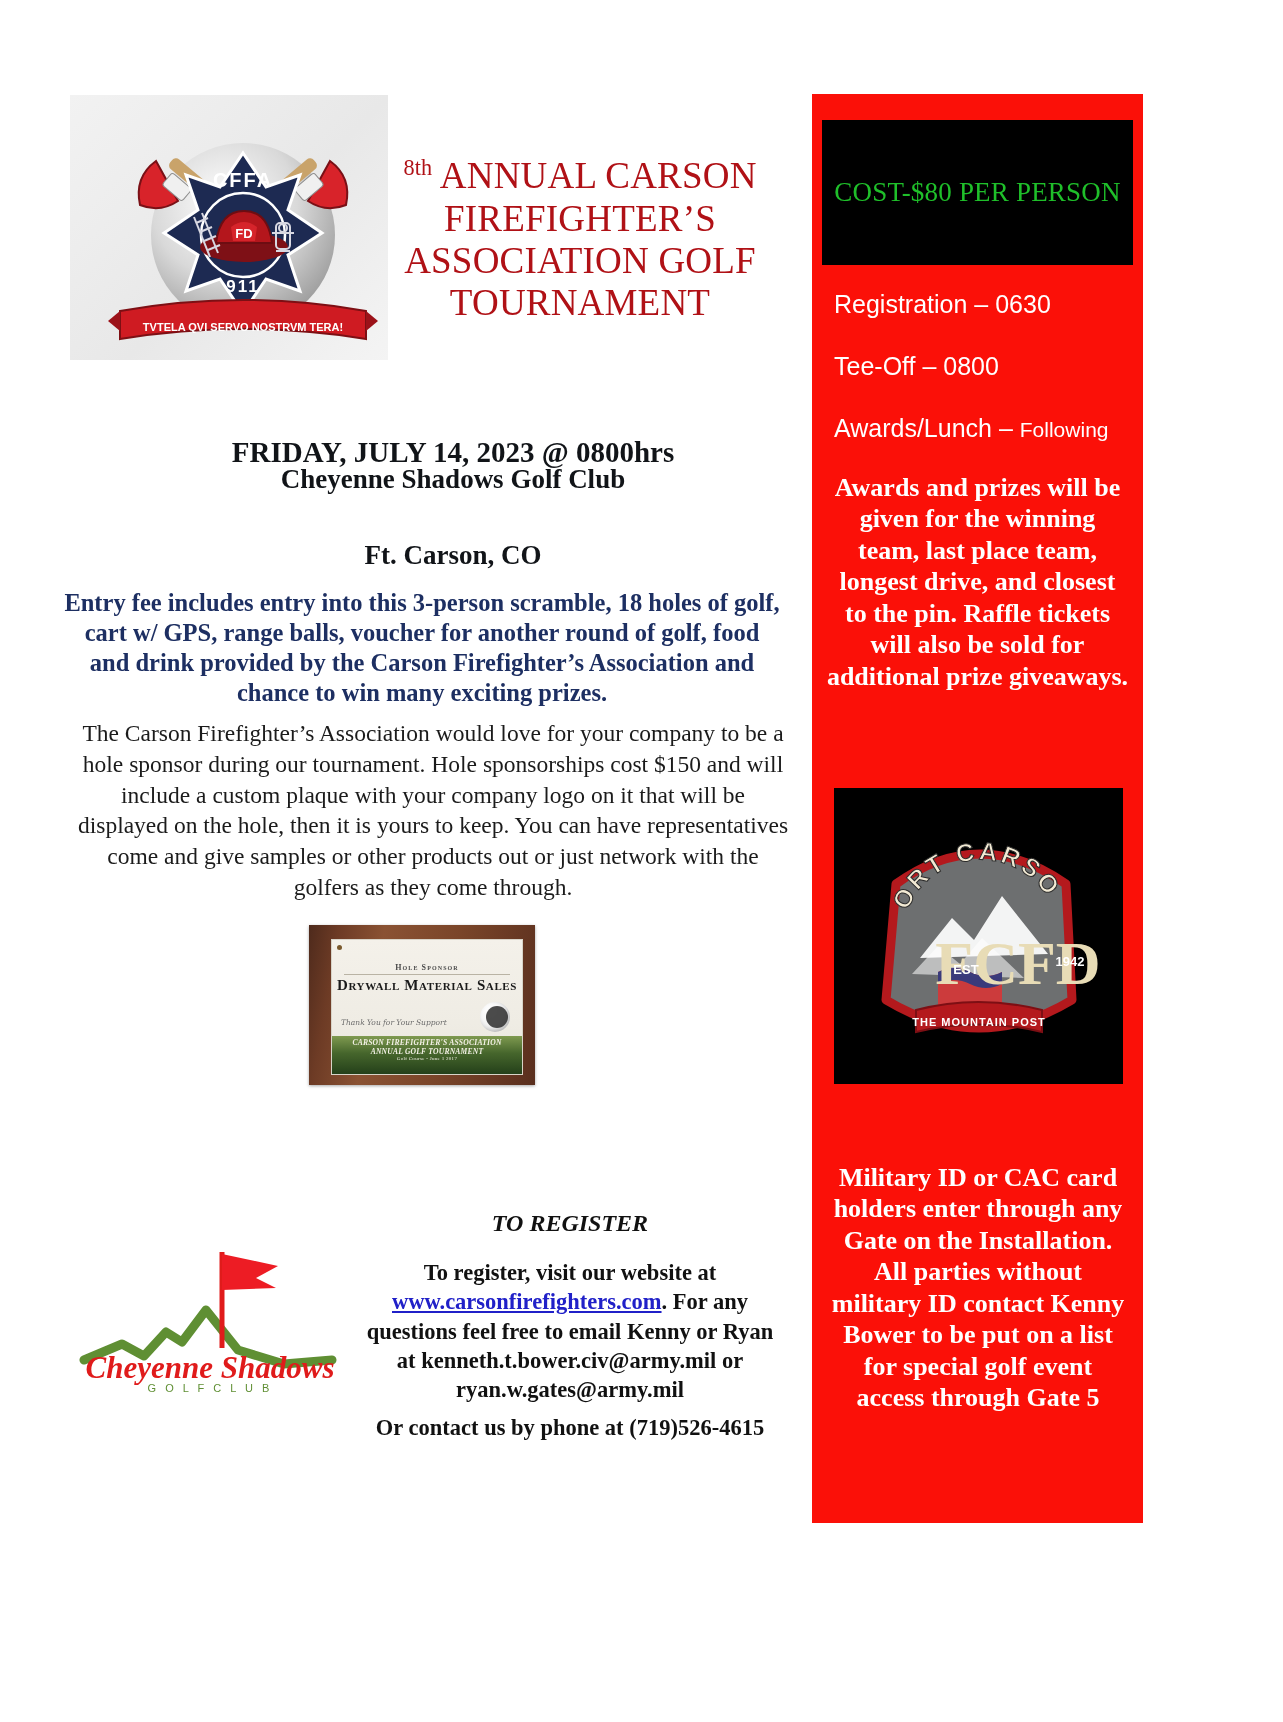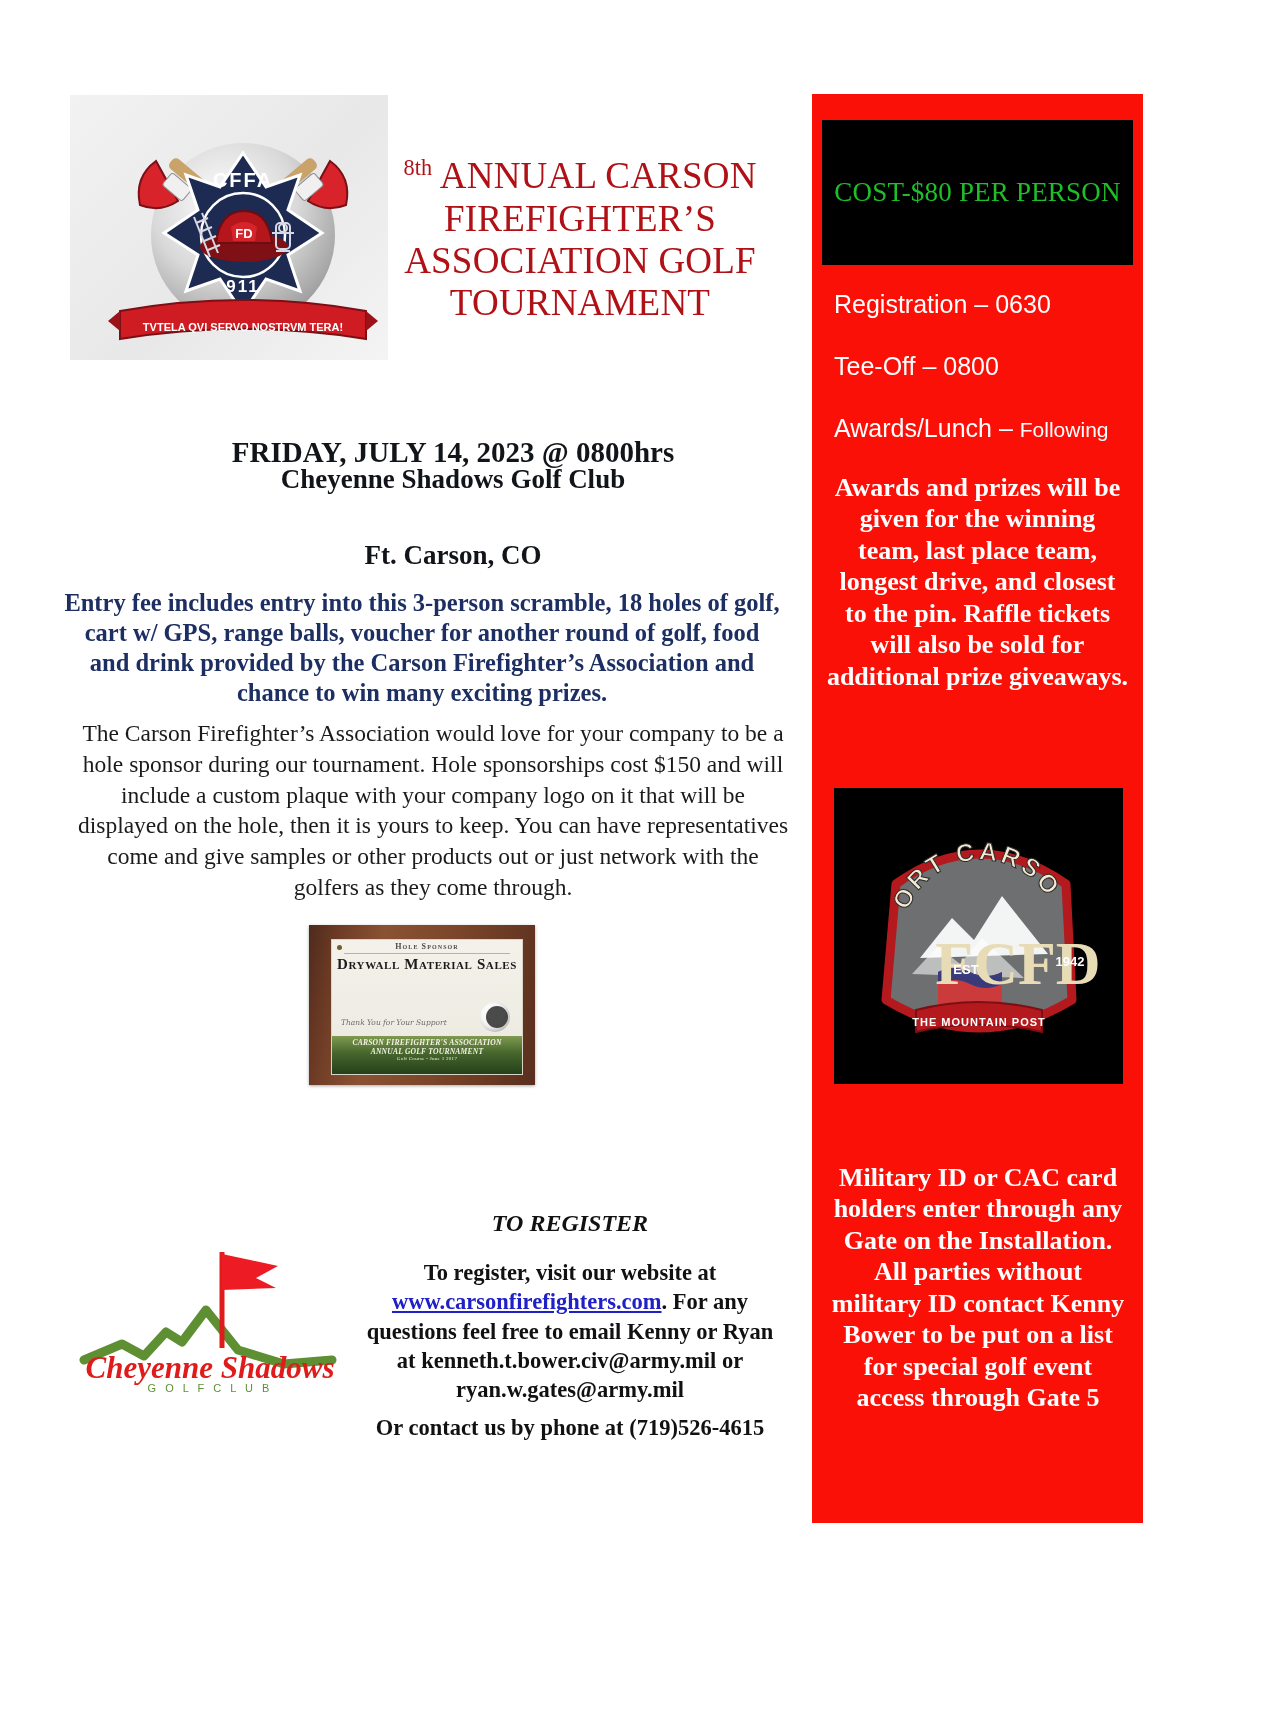--- a/index.html
+++ b/index.html
@@ -39,21 +39,21 @@
   
   .plaque{position:absolute; left:309px; top:925px; width:226px; height:160px;
           background:linear-gradient(100deg,#4e2a1c 0%,#6d3b25 12%,#8a5233 30%,#7a4529 60%,#5a2f1e 100%);
           box-shadow:0 1px 3px rgba(0,0,0,.35);}
   .plaque-plate{position:absolute; left:22px; top:14px; right:12px; bottom:10px;
         background:linear-gradient(180deg,#f4f1ea 0%,#efece4 62%,#e8e5dc 100%);
         border:1px solid #d8d4c8; overflow:hidden;}
   .pl-screw{position:absolute; left:5px; top:5px; width:5px; height:5px;
         border-radius:50%; background:#7a5a2e;}
   .pl-hs{text-align:center; font-size:8px; letter-spacing:1.1px; color:#4a4a4a;
-         margin-top:2px; font-variant:small-caps; font-weight:bold;}
+         margin-top:23px; font-variant:small-caps; font-weight:bold;}
   .pl-rule{height:1px;background:#b9b3a4;margin:2px 12px 3px 12px;}
   .pl-name{text-align:center; font-size:15px; letter-spacing:.6px; color:#1a1a1a;
            font-variant:small-caps; line-height:1.06; font-weight:bold;}
   .pl-thanks{position:absolute; left:9px; top:78px; font-size:7.5px; color:#6b6b6b;
              font-style:italic; font-family:"DejaVu Serif",serif;}
   .pl-ball{position:absolute; right:12px; top:62px; width:30px; height:30px;
            border-radius:50%;
            background:radial-gradient(circle at 34% 30%,#ffffff 0%,#f2f2f2 55%,#cfcfcf 100%);
            box-shadow:inset -2px -2px 4px rgba(0,0,0,.18);}
   .pl-badge{position:absolute; right:14px; top:66px; width:22px; height:22px;

